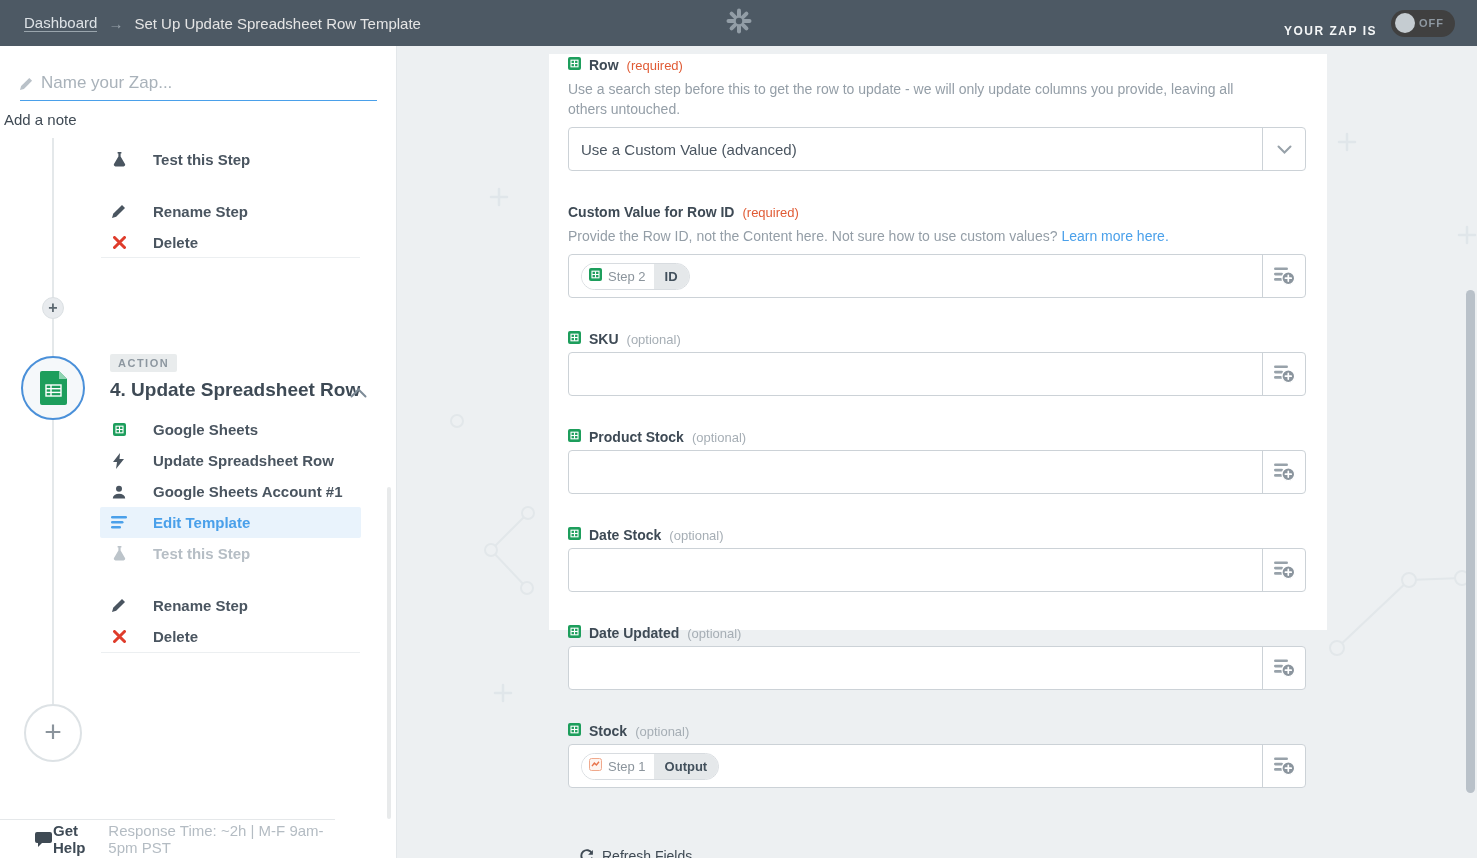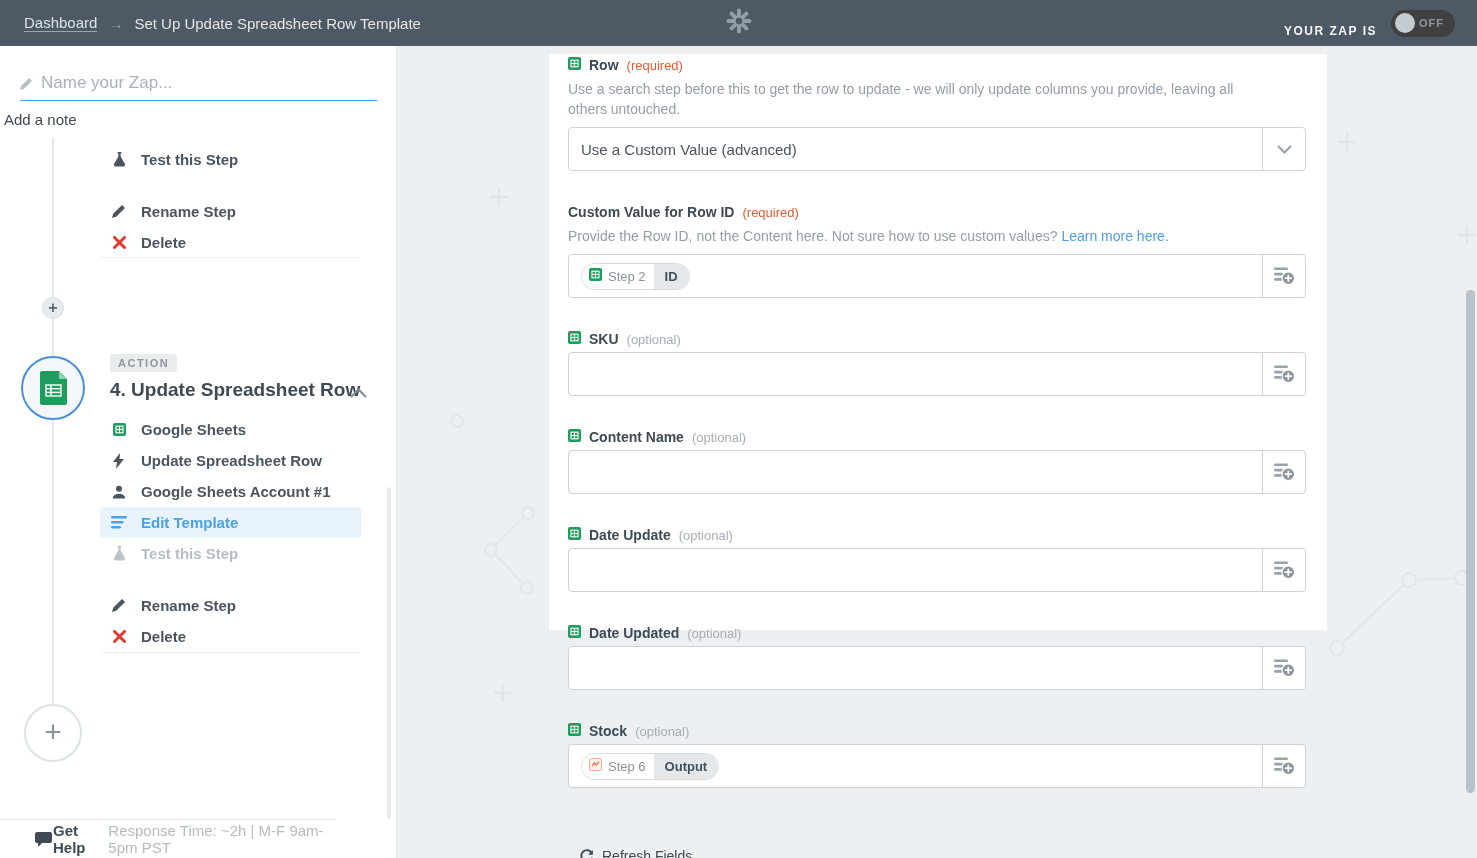--- a/index.html
+++ b/index.html
@@ -30,21 +30,21 @@
     position:absolute; left:0; top:46px; width:397px; height:812px;
     background:#ffffff; border-right:1px solid #e3e7ea; z-index:30;
   }
   .name-row { position:absolute; left:20px; top:27px; width:357px; display:flex; align-items:center; gap:8px; border-bottom:1px solid #4aa0ea; padding-bottom:7px; }
   .name-row input { border:none; outline:none; flex:1; font-size:17px; color:#3f4a54; font-family:"Liberation Sans",sans-serif; background:transparent; }
   .name-row input::placeholder { color:#a9b2ba; }
   .add-note { position:absolute; left:4px; top:65px; font-size:15px; color:#3f4a54; cursor:pointer; }
   .timeline { position:absolute; left:52px; top:92px; width:2px; height:568px; background:#e4e8ea; }
   .menu-item { display:flex; align-items:center; gap:13px; cursor:pointer; }
   .menu-item .mi-icon { width:18px; display:flex; justify-content:center; }
-  .menu-item .mi-label { font-size:15px; font-weight:600; color:#4a5560; }
+  .menu-item .mi-label { font-size:15px; font-weight:600; color:#4a5560;margin-left:12px; }
   .menu-item.active { background:#e9f3fc; border-radius:2px; }
   .menu-item.active .mi-label { color:#4aa0ea; }
   .menu-item.disabled .mi-label { color:#b6bec5; }
   #prev-menu .menu-item, #post-menu .menu-item { position:absolute; left:110px; height:20px; }
   .divider { position:absolute; left:101px; width:259px; height:1px; background:#eceff1; }
   .plus-small { position:absolute; left:42px; top:251px; width:22px; height:22px; border-radius:50%; background:#e8ebee; border:1px solid #dbe0e3; display:flex; align-items:center; justify-content:center; cursor:pointer; z-index:2;}
   .plus-small span { color:#5b6770; font-size:16px; font-weight:bold; line-height:1; margin-top:-1px;}
   .step-circle { position:absolute; left:21px; top:310px; width:64px; height:64px; border-radius:50%; background:#f5f8fa; border:2px solid #4a90d9; display:flex; align-items:center; justify-content:center; z-index:2; cursor:pointer; }
   .action-badge { position:absolute; left:110px; top:308px; background:#e9eced; color:#8d97a0; font-size:11px; font-weight:bold; letter-spacing:1.5px; padding:3px 8px; border-radius:2px; }
   .step-title { position:absolute; left:110px; top:333px; font-size:19px; font-weight:600; color:#3e4a55; }
@@ -209,21 +209,21 @@
         <div class="field">
           <div class="f-label">
             <span class="mi-icon"><svg width="13" height="13" viewBox="0 0 13 13">
                 <rect width="13" height="13" rx="2" fill="#1d9e5c"></rect>
                 <g stroke="#fff" stroke-width="1.1" fill="none">
                   <rect x="3" y="3.2" width="7" height="6.6"></rect>
                   <line x1="3" y1="6.5" x2="10" y2="6.5"></line>
                   <line x1="6.5" y1="3.2" x2="6.5" y2="9.8"></line>
                 </g>
               </svg></span>
-            <span class="lbl">Content Name</span>
+            <span class="lbl">Product Stock</span>
             <span class="opt">(optional)</span>
           </div>
           <div class="control no-help">
             <div class="ctl-main"></div>
             <div class="ctl-cell">
               <span style="display: flex;">
                 <svg width="21" height="18" viewBox="0 0 21 18">
                   <g fill="#98a2aa">
                     <rect x="0" y="0.5" width="14" height="2.6" rx="1.3"></rect>
                     <rect x="0" y="5.8" width="9" height="2.6" rx="1.3"></rect>
@@ -239,21 +239,21 @@
         <div class="field">
           <div class="f-label">
             <span class="mi-icon"><svg width="13" height="13" viewBox="0 0 13 13">
                 <rect width="13" height="13" rx="2" fill="#1d9e5c"></rect>
                 <g stroke="#fff" stroke-width="1.1" fill="none">
                   <rect x="3" y="3.2" width="7" height="6.6"></rect>
                   <line x1="3" y1="6.5" x2="10" y2="6.5"></line>
                   <line x1="6.5" y1="3.2" x2="6.5" y2="9.8"></line>
                 </g>
               </svg></span>
-            <span class="lbl">Date Update</span>
+            <span class="lbl">Date Stock</span>
             <span class="opt">(optional)</span>
           </div>
           <div class="control no-help">
             <div class="ctl-main"></div>
             <div class="ctl-cell">
               <span style="display: flex;">
                 <svg width="21" height="18" viewBox="0 0 21 18">
                   <g fill="#98a2aa">
                     <rect x="0" y="0.5" width="14" height="2.6" rx="1.3"></rect>
                     <rect x="0" y="5.8" width="9" height="2.6" rx="1.3"></rect>
@@ -310,21 +310,21 @@
             <span class="opt">(optional)</span>
           </div>
           <div class="control no-help">
             <div class="ctl-main">
               <span class="pill">
                 <span class="pill-left">
                   <span class="mi-icon"><svg width="13" height="13" viewBox="0 0 13 13">
                       <rect x="0.5" y="0.5" width="12" height="12" rx="2" fill="#fdf4ef" stroke="#f0a98c"></rect>
                       <path d="M3 8.2 l2.4-3.2 2 2 2.6-3.2" stroke="#e8734a" stroke-width="1.4" fill="none"></path>
                     </svg></span>
-                  <span>Step 6</span>
+                  <span>Step 1</span>
                 </span>
                 <span class="pill-right">Output</span>
               </span>
             </div>
             <div class="ctl-cell">
               <span style="display: flex;">
                 <svg width="21" height="18" viewBox="0 0 21 18">
                   <g fill="#98a2aa">
                     <rect x="0" y="0.5" width="14" height="2.6" rx="1.3"></rect>
                     <rect x="0" y="5.8" width="9" height="2.6" rx="1.3"></rect>

